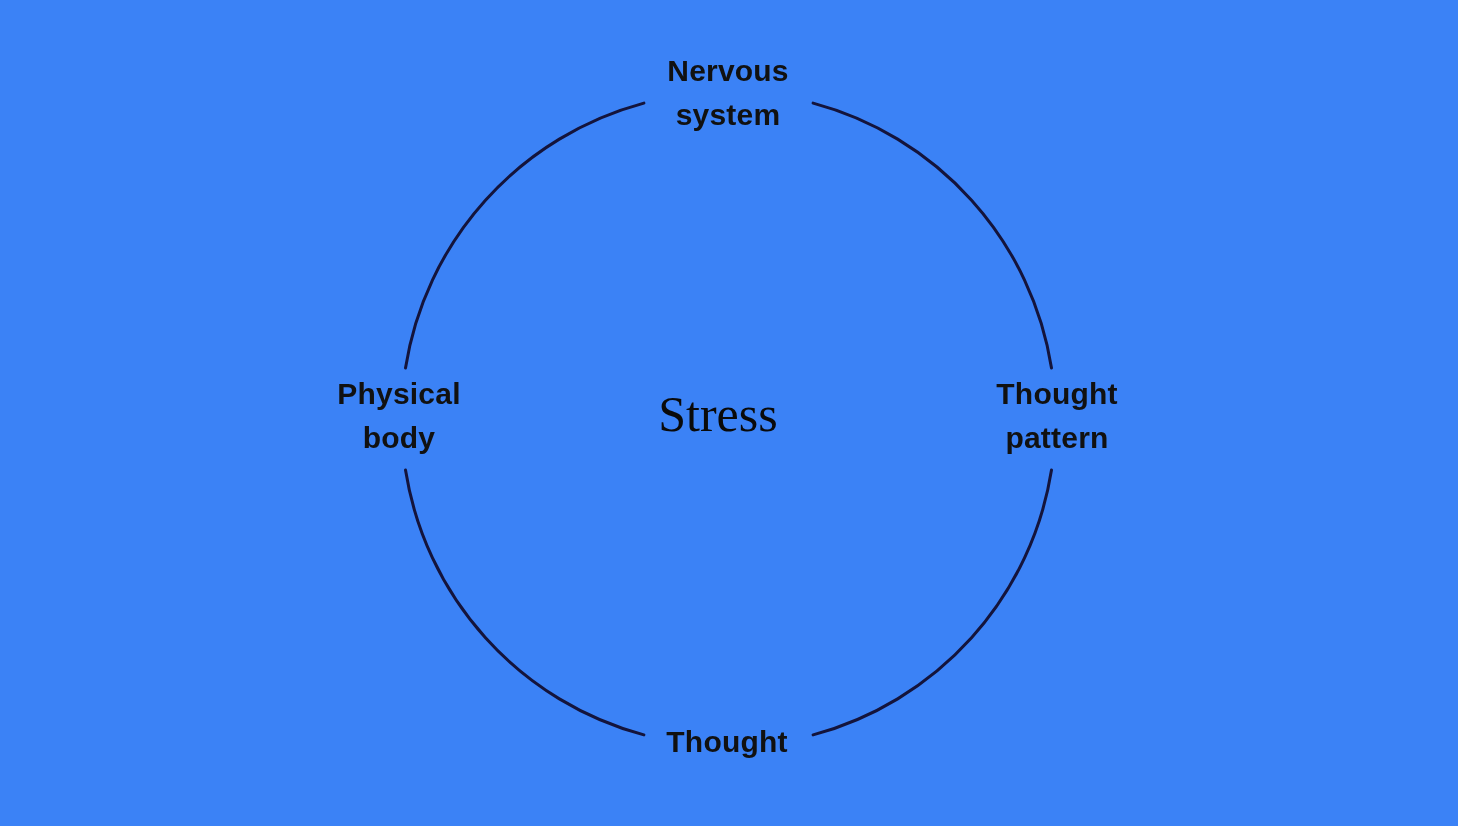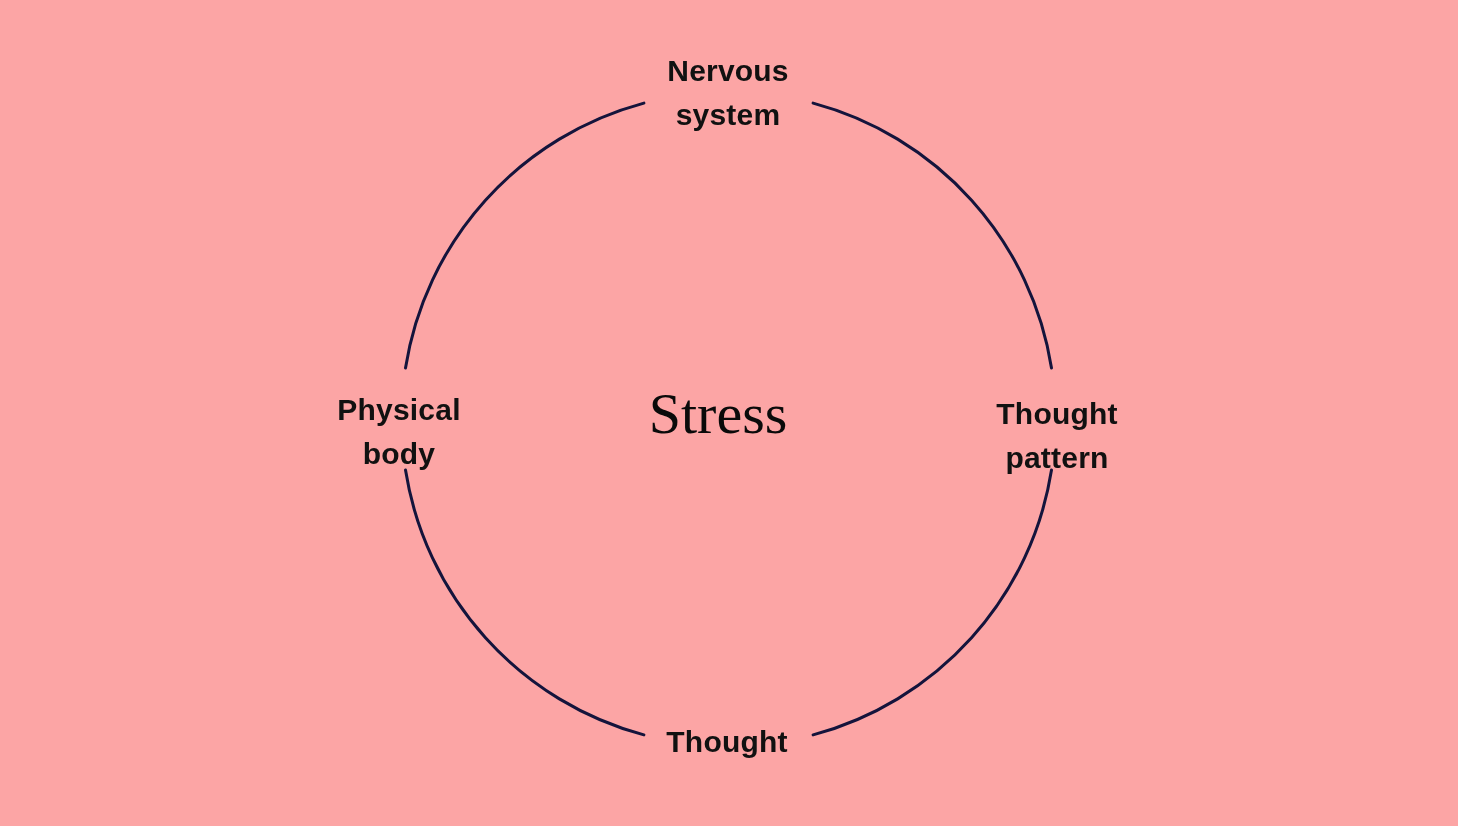--- a/index.html
+++ b/index.html
@@ -4,21 +4,21 @@
 <style>
   html, body {
     margin: 0;
     padding: 0;
     background: #ffffff;
   }
   .canvas {
     position: relative;
     width: 1458px;
     height: 826px;
-    background: #fca5a5;
+    background: #3b82f6;
     overflow: hidden;
     font-family: "Liberation Sans", sans-serif;
   }
   .circle-svg {
     position: absolute;
     left: 0;
     top: 0;
     width: 1458px;
     height: 826px;
   }
@@ -28,31 +28,31 @@
     text-align: center;
     font-family: "Liberation Sans", sans-serif;
     font-weight: 700;
     font-size: 30px;
     line-height: 44px;
     color: #111111;
     letter-spacing: 0.2px;
     white-space: normal;
   }
   .node-top    { left: 728px;  top: 93px;  width: 190px; }
-  .node-right  { left: 1057px; top: 436px; width: 175px; }
+  .node-right  { left: 1057px; top: 416px; width: 175px; }
   .node-bottom { left: 727px;  top: 742px; width: 260px; }
-  .node-left   { left: 399px;  top: 416px; width: 165px; margin-top: 16px; }
+  .node-left   { left: 399px;  top: 416px; width: 165px; }
   .center-label {
     position: absolute;
     left: 718px;
     top: 414px;
     transform: translate(-50%, -50%);
     font-family: "Liberation Serif", "DejaVu Serif", serif;
     font-weight: 400;
-    font-size: 58px;
+    font-size: 50px;
     line-height: 62px;
     color: #0a0a0a;
     text-align: center;
     white-space: nowrap;
   }
 </style>
 </head>
 <body>
 
 <div class="canvas">

